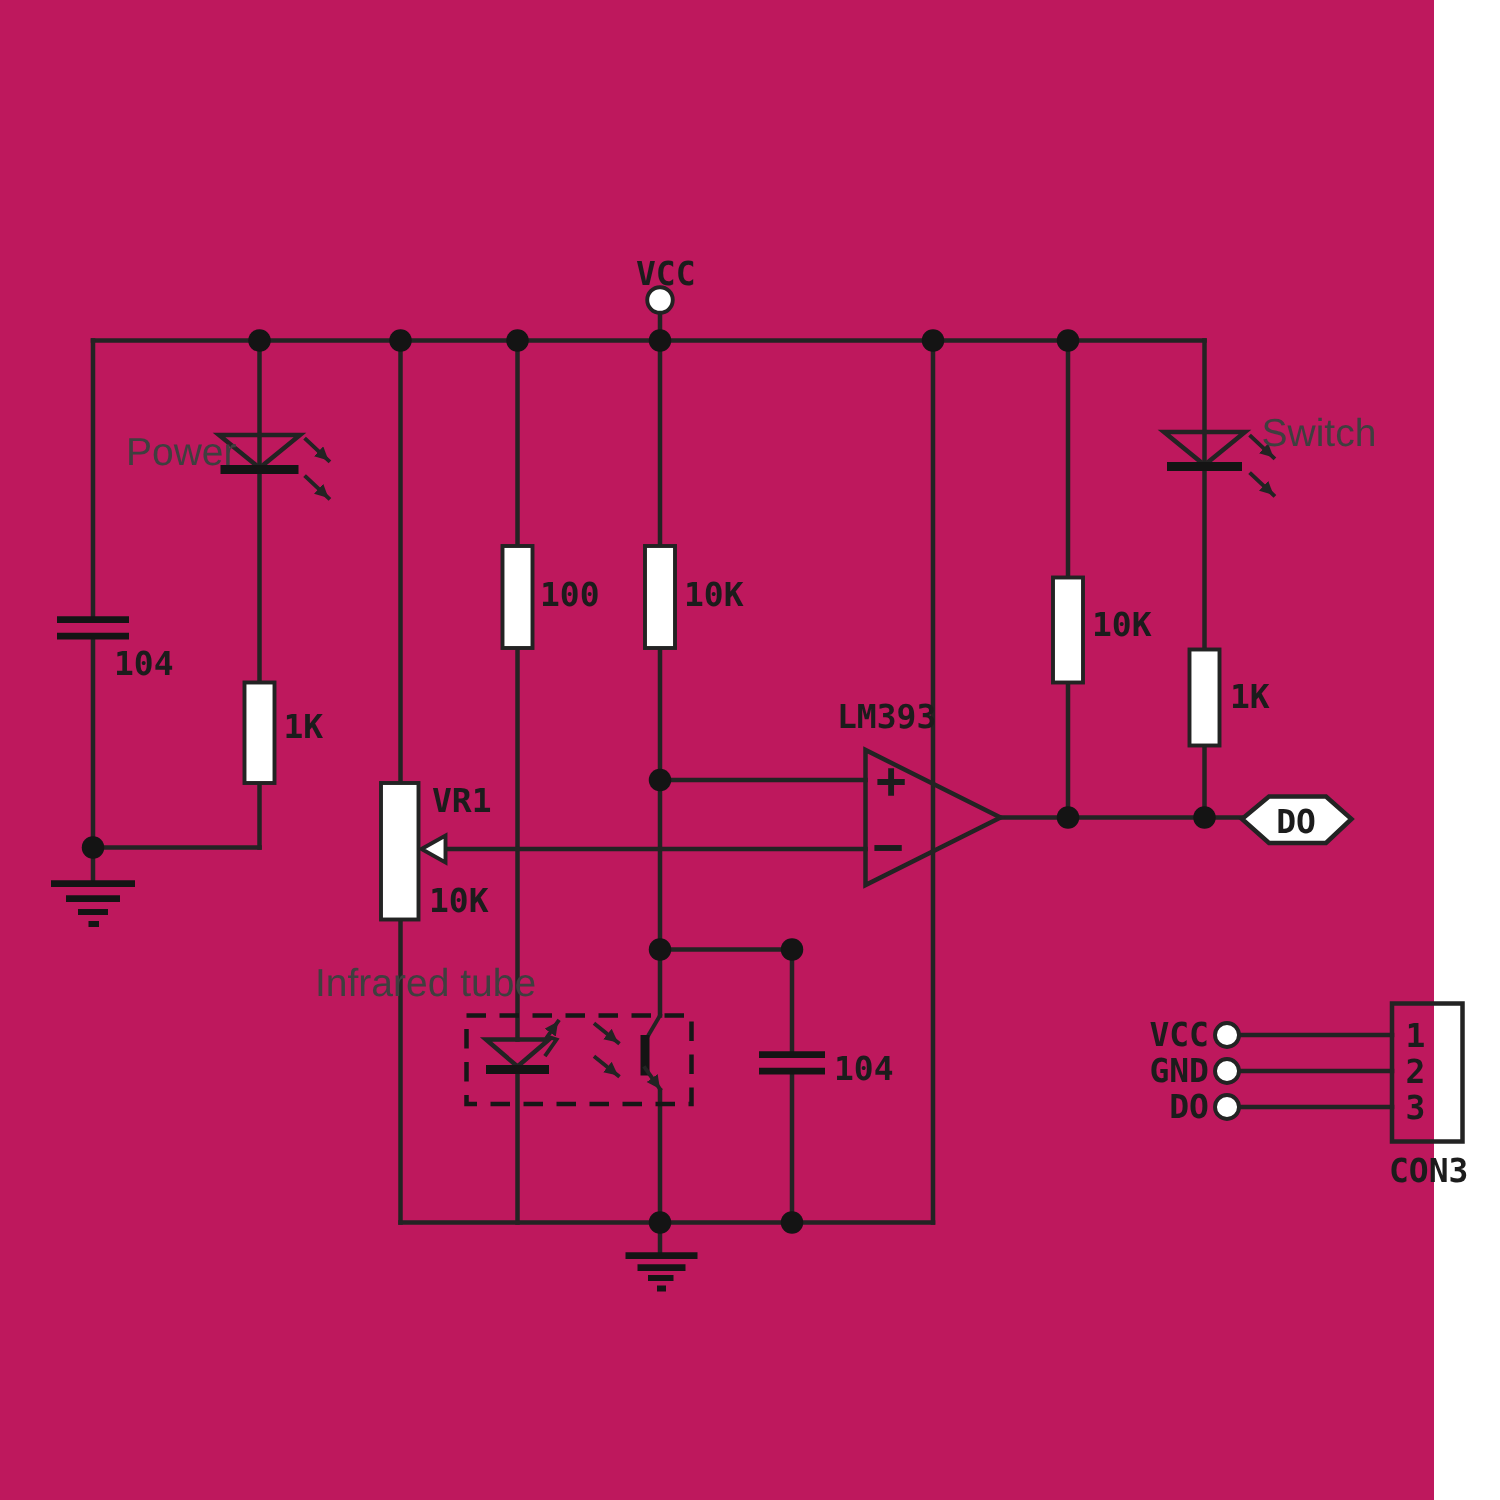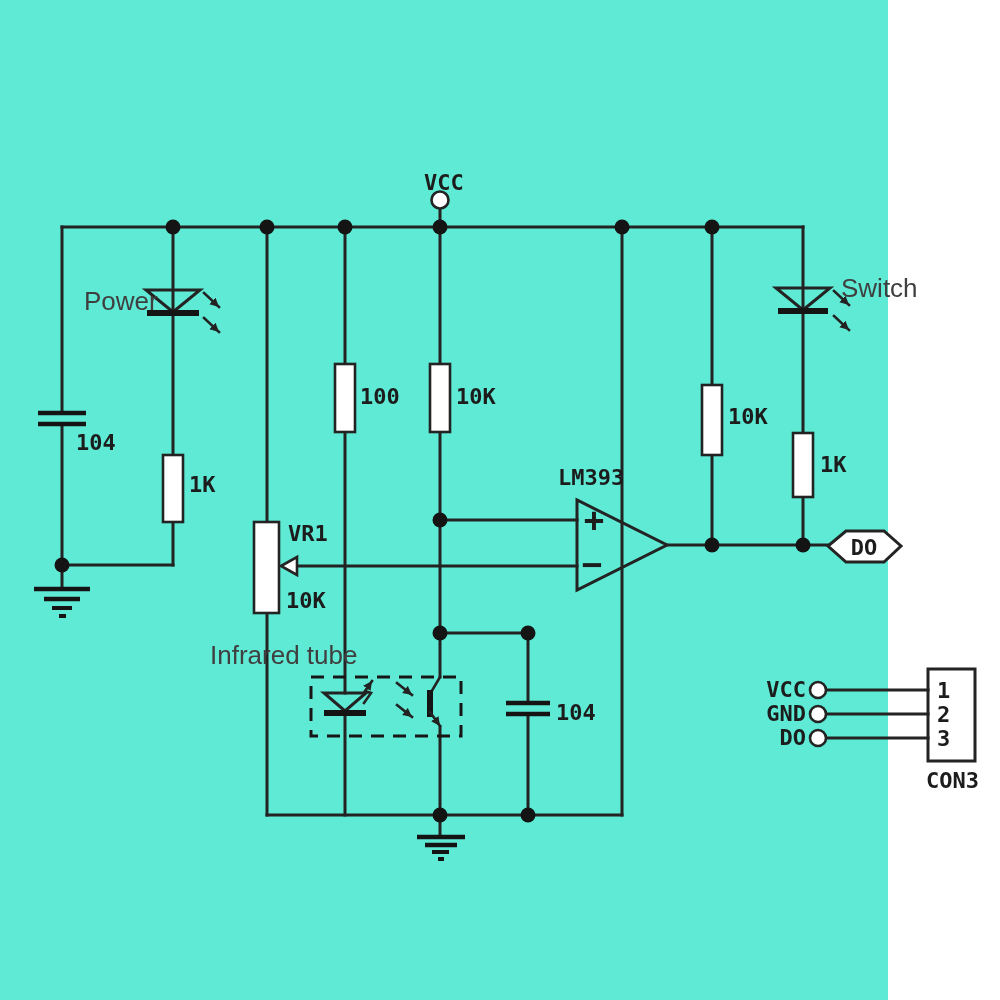--- a/index.html
+++ b/index.html
@@ -5,23 +5,23 @@
   html, body {
     margin: 0;
     padding: 0;
     background: #ffffff;
     width: 1000px;
     height: 1000px;
     overflow: hidden;
   }
   .stage {
     position: relative;
-    width: 888px;
+    width: 956px;
     height: 1000px;
-    background: #5eead4;
+    background: #be185d;
   }
   svg { display: block; }
 
   
   .w     { stroke:#232323; stroke-width:3;   fill:none; stroke-linecap:square; }
   .wt    { stroke:#232323; stroke-width:2.6; fill:none; stroke-linecap:square; }
   .comp  { fill:#ffffff;  stroke:#232323; stroke-width:2.6; }
   .tri   { fill:none;     stroke:#232323; stroke-width:3; stroke-linejoin:miter; }
   .bar   { stroke:#141414; stroke-width:6;   fill:none; stroke-linecap:butt; }
   .plate { stroke:#141414; stroke-width:4.5; fill:none; stroke-linecap:butt; }

